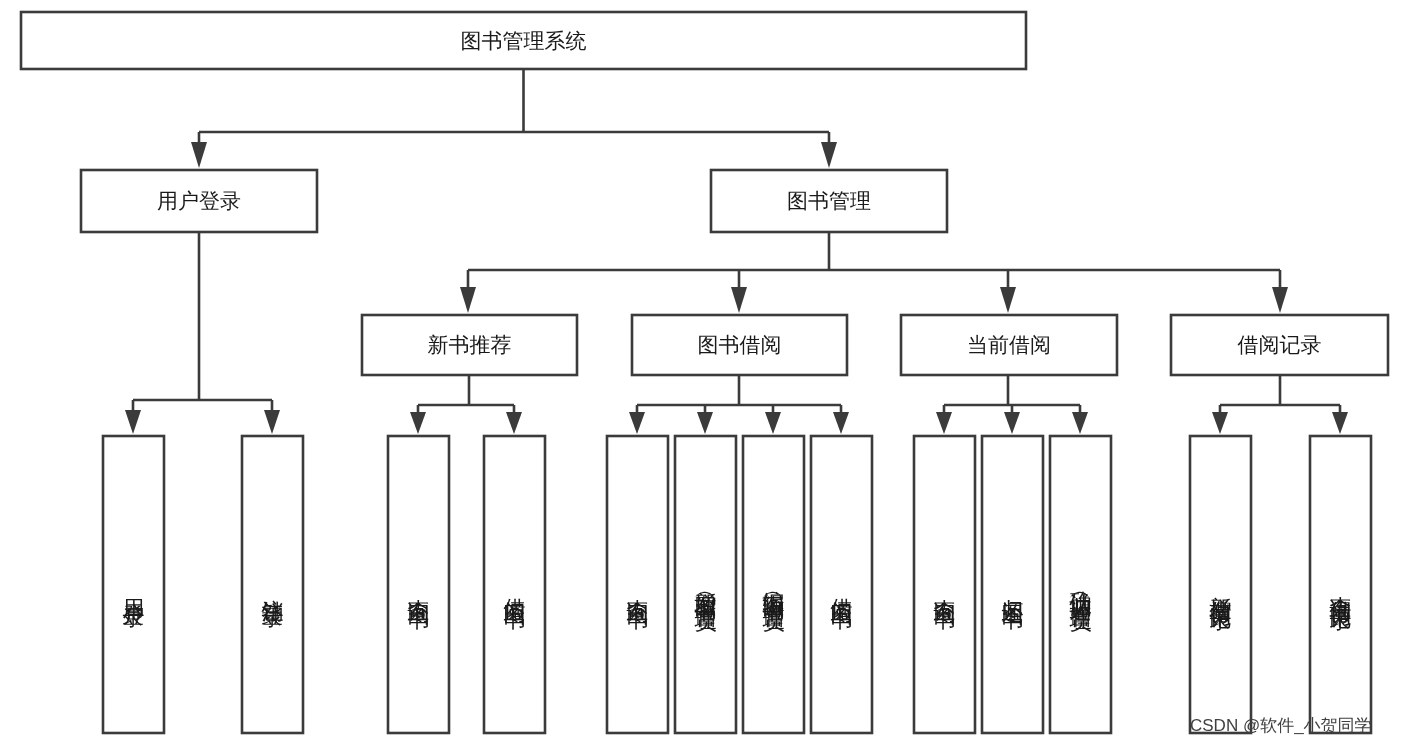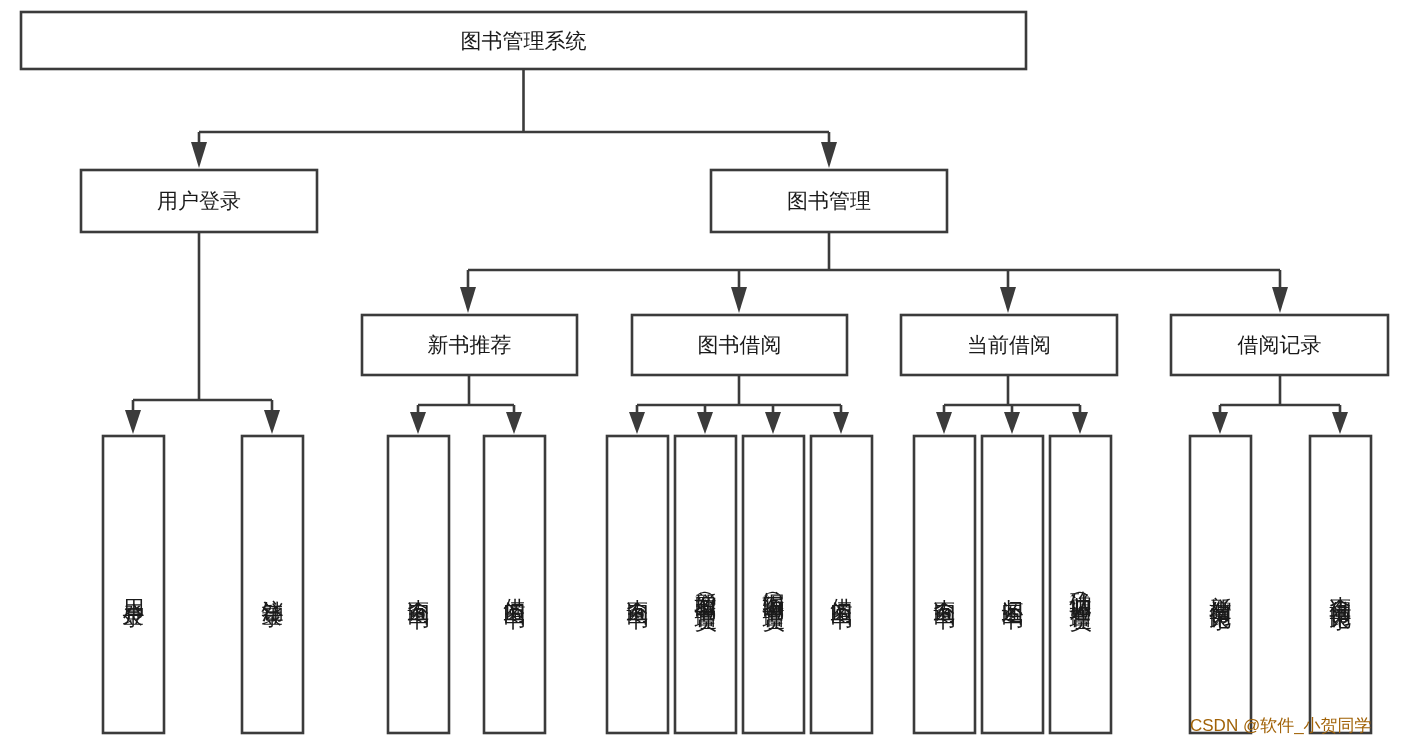--- a/index.html
+++ b/index.html
@@ -60,21 +60,21 @@
     justify-content: center;
     box-sizing: border-box;
     padding-top: 4px;
   }
   .watermark {
     position: absolute;
     left: 1190px;
     top: 714px;
     font-family: "Liberation Sans", "DejaVu Sans", sans-serif;
     font-size: 17px;
-    color: #a16207;
+    color: #404040;
     white-space: nowrap;
     user-select: none;
   }
 </style>
 </head>
 <body>
 
 <svg id="diagram" viewBox="0 0 1405 747">
   <defs>
     <marker id="arrow" viewBox="0 0 12 12" refX="6" refY="11" markerWidth="12" markerHeight="12" orient="auto-start-reverse" markerUnits="userSpaceOnUse">

